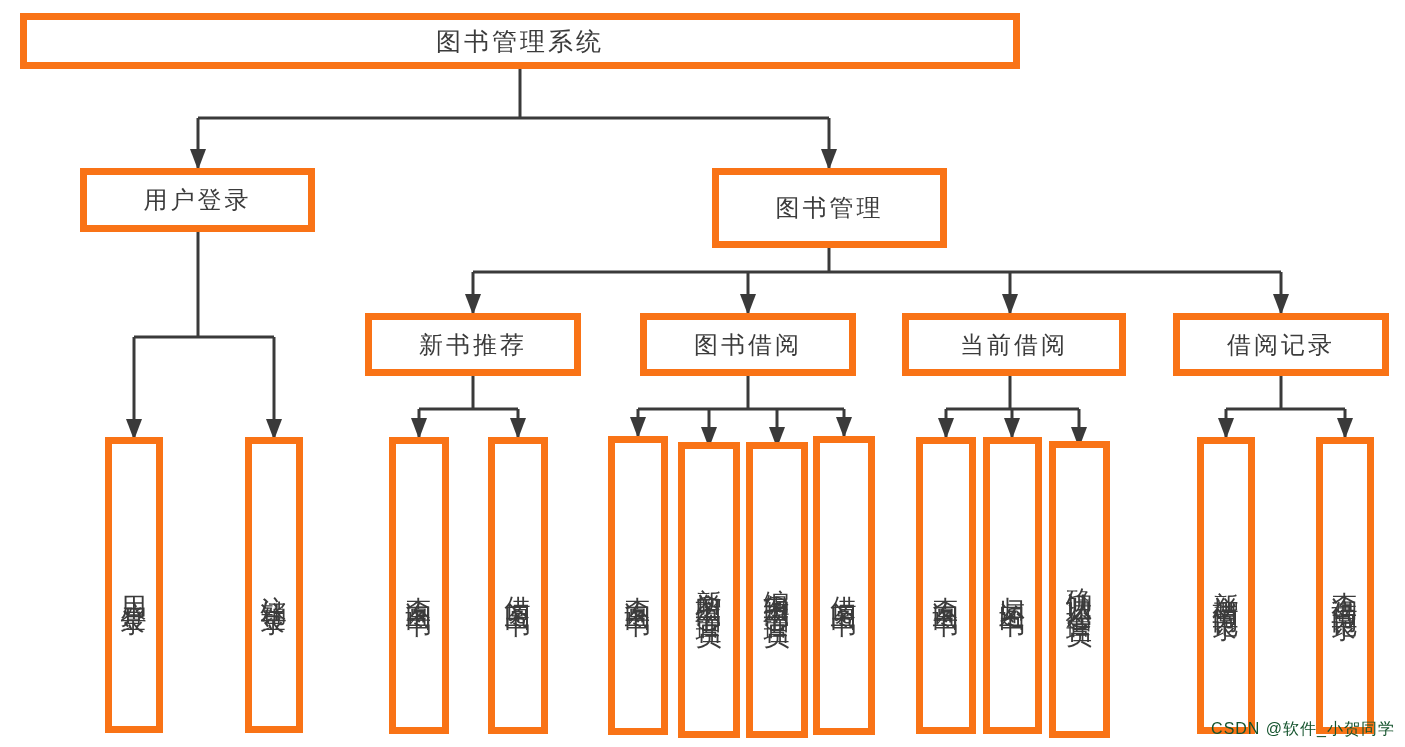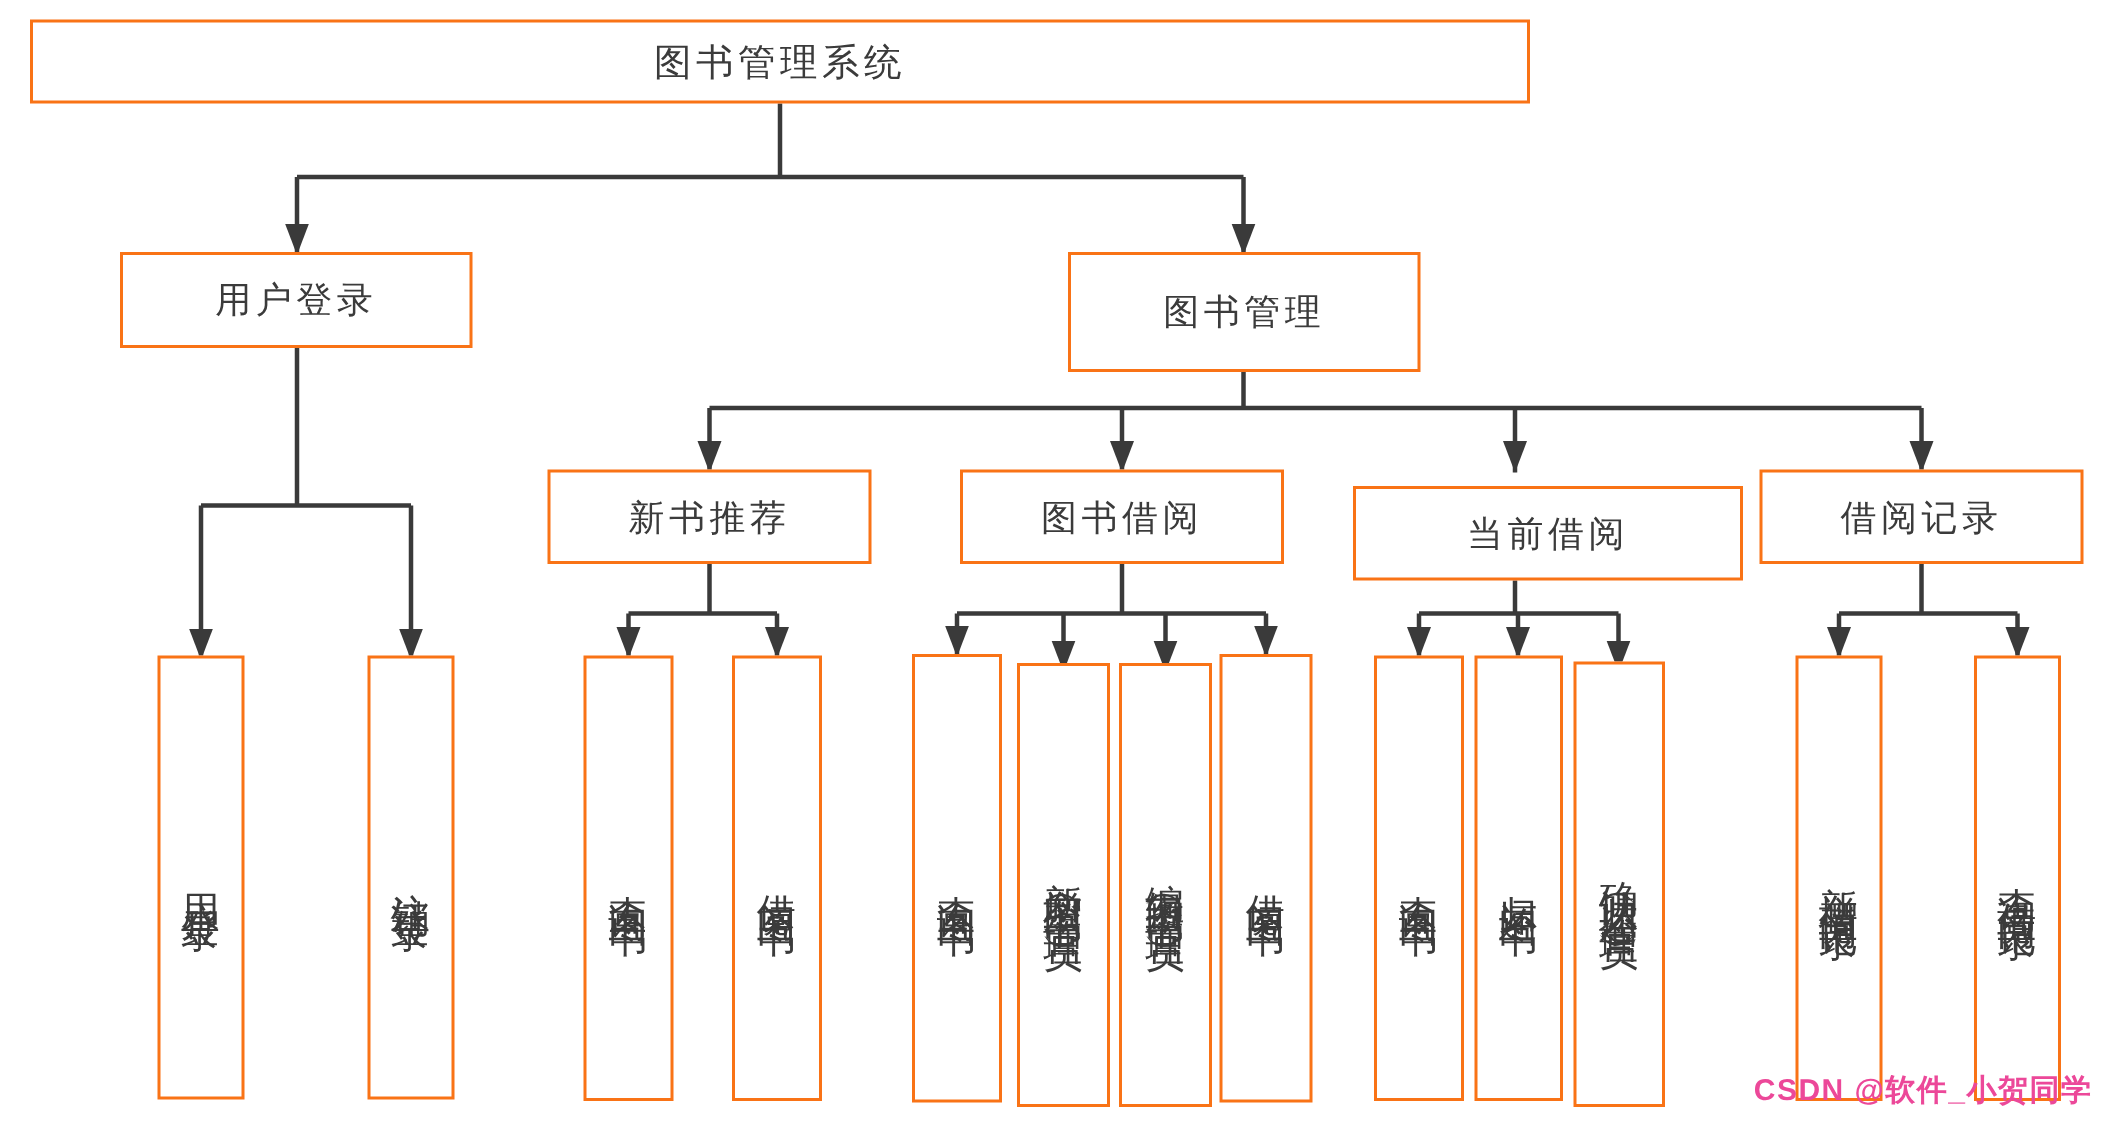--- a/index.html
+++ b/index.html
@@ -8,21 +8,21 @@
     width:1405px;height:747px;
     background:#ffffff;
     font-family:"Liberation Sans","DejaVu Sans",sans-serif;
     color:#3a3a3a;
     overflow:hidden;
   }
   .wires{position:absolute;left:0;top:0;width:1405px;height:747px;}
   .node{
     position:absolute;
     box-sizing:border-box;
-    border:2px solid #f97316;
+    border:7px solid #f97316;
     background:#ffffff;
     display:flex;align-items:center;justify-content:center;
     text-align:center;
   }
   .h-node span{
     font-size:24px;
     letter-spacing:3px;
     color:#3b3b3b;
     white-space:nowrap;
   }
@@ -31,26 +31,25 @@
     writing-mode:vertical-rl;
     text-orientation:mixed;
     font-size:26px;
     letter-spacing:5px;
     line-height:1;
     color:#3b3b3b;
   }
   .watermark{
     position:absolute;
     right:10px;bottom:7px;
-    font-size:20px;
-    color:#ec4899;
+    font-size:16px;
+    color:#14532d;
     letter-spacing:1px;
     z-index:5;
     white-space:nowrap;
-    font-weight:bold;
   }
 </style>
 </head>
 <body>
 
 <div class="canvas">
 
   <svg class="wires" width="1405" height="747" viewBox="0 0 1405 747" xmlns="http://www.w3.org/2000/svg">
     <defs>
       <marker id="ah" markerUnits="userSpaceOnUse" markerWidth="22" markerHeight="18" refX="21" refY="8" orient="auto">
@@ -111,21 +110,21 @@
   <div class="node h-node" style="left:712px;top:168px;width:235px;height:80px;">
     <span>图书管理</span>
   </div>
 
   <div class="node h-node" style="left:640px;top:313px;width:216px;height:63px;">
     <span>图书借阅</span>
   </div>
   <div class="node h-node" style="left:365px;top:313px;width:216px;height:63px;">
     <span>新书推荐</span>
   </div>
-  <div class="node h-node" style="left:902px;top:324px;width:260px;height:63px;">
+  <div class="node h-node" style="left:902px;top:313px;width:224px;height:63px;">
     <span>当前借阅</span>
   </div>
   <div class="node h-node" style="left:1173px;top:313px;width:216px;height:63px;">
     <span>借阅记录</span>
   </div>
 
   <div class="node v-node" style="left:105px;top:437px;width:58px;height:296px;">
     <span>用户登录</span>
   </div>
   <div class="node v-node" style="left:245px;top:437px;width:58px;height:296px;">

